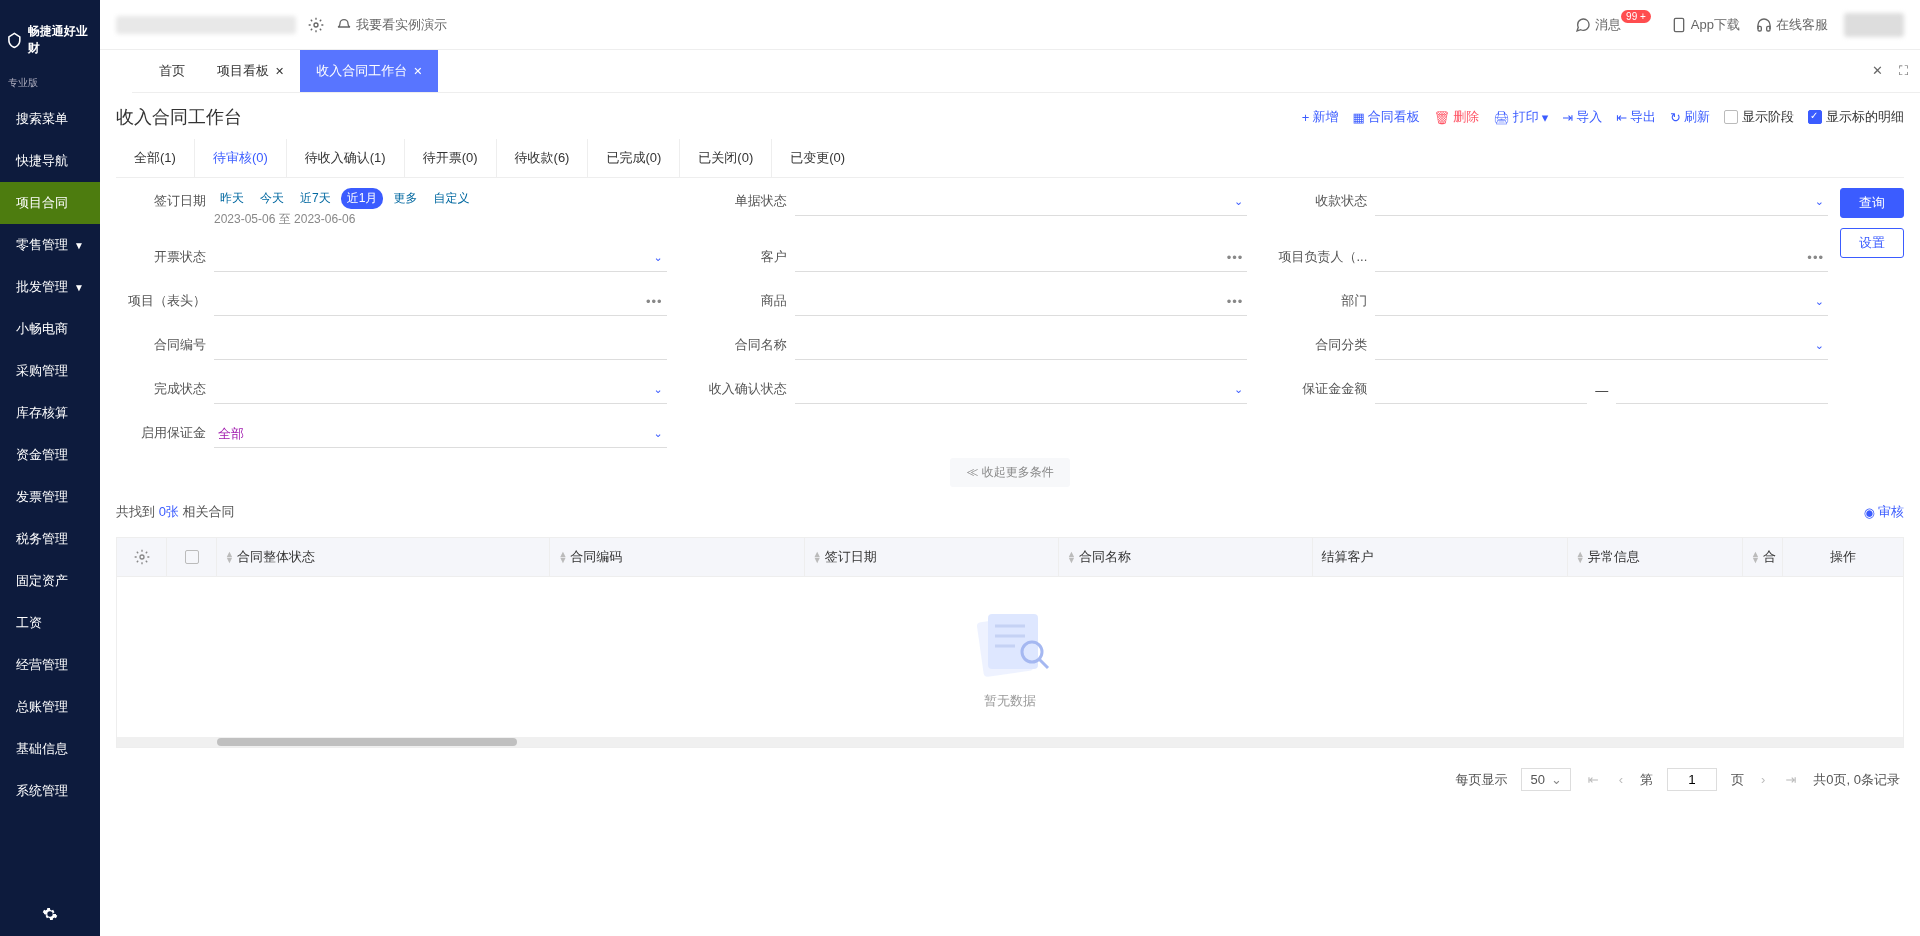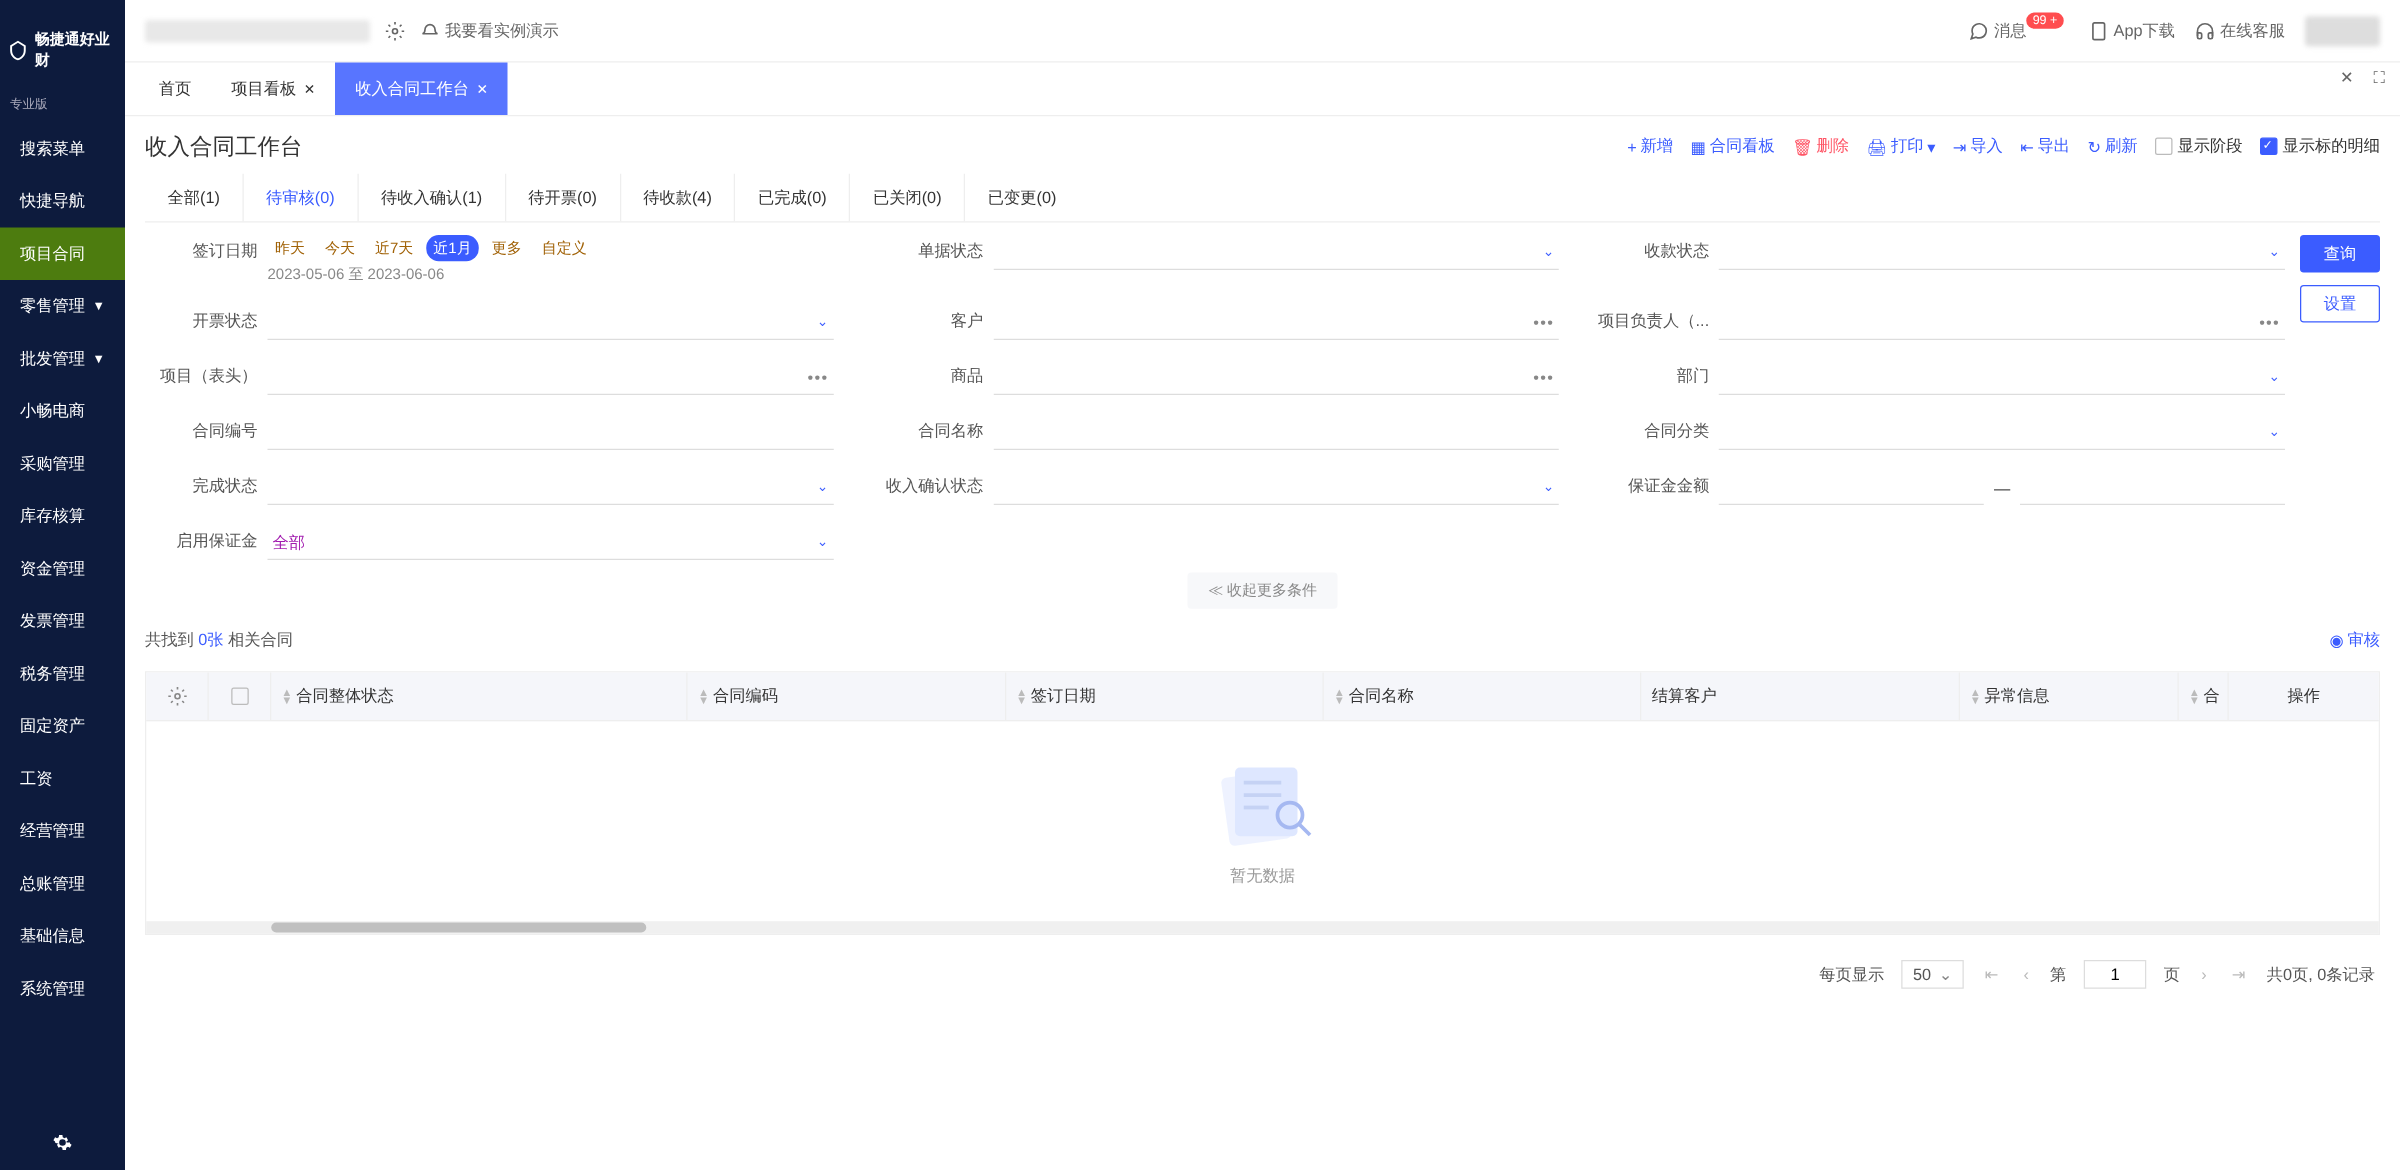--- a/index.html
+++ b/index.html
@@ -26,21 +26,21 @@
 
 .topbar { height: 50px; display: flex; align-items: center; padding: 0 16px; border-bottom: 1px solid #eee; gap: 12px; }
 .topbar-left { display: flex; align-items: center; gap: 12px; flex: 1; text-align: center; }
 .blur-block { background: #e8e8e8; border-radius: 3px; height: 18px; filter: blur(2px); }
 .topbar-icon { color: #666; cursor: pointer; display: flex; align-items: center; gap: 4px; font-size: 13px; }
 .topbar-right { display: flex; align-items: center; gap: 16px; }
 .badge { background: #ff4d4f; color: #fff; font-size: 10px; padding: 1px 5px; border-radius: 8px; position: relative; top: -8px; left: -4px; }
 .avatar-blur { width: 60px; height: 24px; background: #ddd; filter: blur(2px); border-radius: 3px; }
 
 
-.tabs { display: flex; align-items: flex-start; border-bottom: 1px solid #eee; padding: 0 11px; position: relative; }
+.tabs { display: flex; align-items: center; border-bottom: 1px solid #eee; padding: 0 11px; position: relative; margin-left: 32px; }
 .tab { padding: 12px 16px; font-size: 13px; cursor: pointer; display: flex; align-items: center; gap: 6px; color: #333; }
 .tab.active { background: #5875ff; color: #fff; }
 .tab-close { font-size: 11px; cursor: pointer; }
 .tabs-actions { position: absolute; right: 8px; display: flex; gap: 8px; }
 .tabs-actions span { cursor: pointer; color: #666; padding: 4px; }
 
 
 .content { flex: 1; overflow-y: auto; padding: 12px 16px; display: flex; flex-direction: column; gap: 10px; }
 
 
@@ -61,21 +61,21 @@
 .status-tab:last-child { border-right: none; }
 .status-tab.active { color: #3b5cff; }
 
 
 .filter-wrap { display: flex; gap: 12px; align-items: flex-start; }
 .filter-form { flex: 1; display: grid; grid-template-columns: repeat(3, 1fr); gap: 16px 30px; }
 .filter-item { display: flex; align-items: flex-start; gap: 8px; }
 .filter-label { width: 90px; text-align: right; color: #555; font-size: 13px; padding-top: 4px; flex-shrink: 0; }
 .filter-control { flex: 1; }
 .date-opts { display: flex; gap: 4px; align-items: center; flex-wrap: wrap; }
-.date-opt { padding: 2px 6px; cursor: pointer; font-size: 12px; color: #a16207; border-radius: 10px; }
+.date-opt { padding: 2px 6px; cursor: pointer; font-size: 12px; color: #0369a1; border-radius: 10px; }
 .date-opt.active { background: #3b5cff; color: #fff; }
 .date-range { font-size: 12px; color: #888; margin-top: 2px; }
 .select-input { border-bottom: 1px solid #ddd; height: 28px; display: flex; align-items: center; justify-content: flex-end; padding: 0 4px; color: #3b5cff; cursor: pointer; }
 .select-input .caret { font-size: 11px; }
 .select-input .dots { color: #888; letter-spacing: 1px; }
 .filter-side { display: flex; flex-direction: column; gap: 10px; }
 .btn { padding: 5px 18px; border-radius: 3px; cursor: pointer; font-size: 13px; border: 1px solid; text-align: center; }
 .btn-primary { background: #3b5cff; color: #fff; border-color: #3b5cff; }
 .btn-default { background: #fff; color: #3b5cff; border-color: #3b5cff; }
 
@@ -268,21 +268,21 @@
               <span>显示标的明细</span>
             </label>
         </div>
       </div>
 
       <div class="status-tabs" id="status-tabs">
           <div class="status-tab">全部(1)</div>
           <div class="status-tab active">待审核(0)</div>
           <div class="status-tab">待收入确认(1)</div>
           <div class="status-tab">待开票(0)</div>
-          <div class="status-tab">待收款(4)</div>
+          <div class="status-tab">待收款(6)</div>
           <div class="status-tab">已完成(0)</div>
           <div class="status-tab">已关闭(0)</div>
           <div class="status-tab">已变更(0)</div>
         </div>
 
       <div class="filter-wrap">
         <div class="filter-form">
 
           <div class="filter-item">
             <div class="filter-label">签订日期</div>

